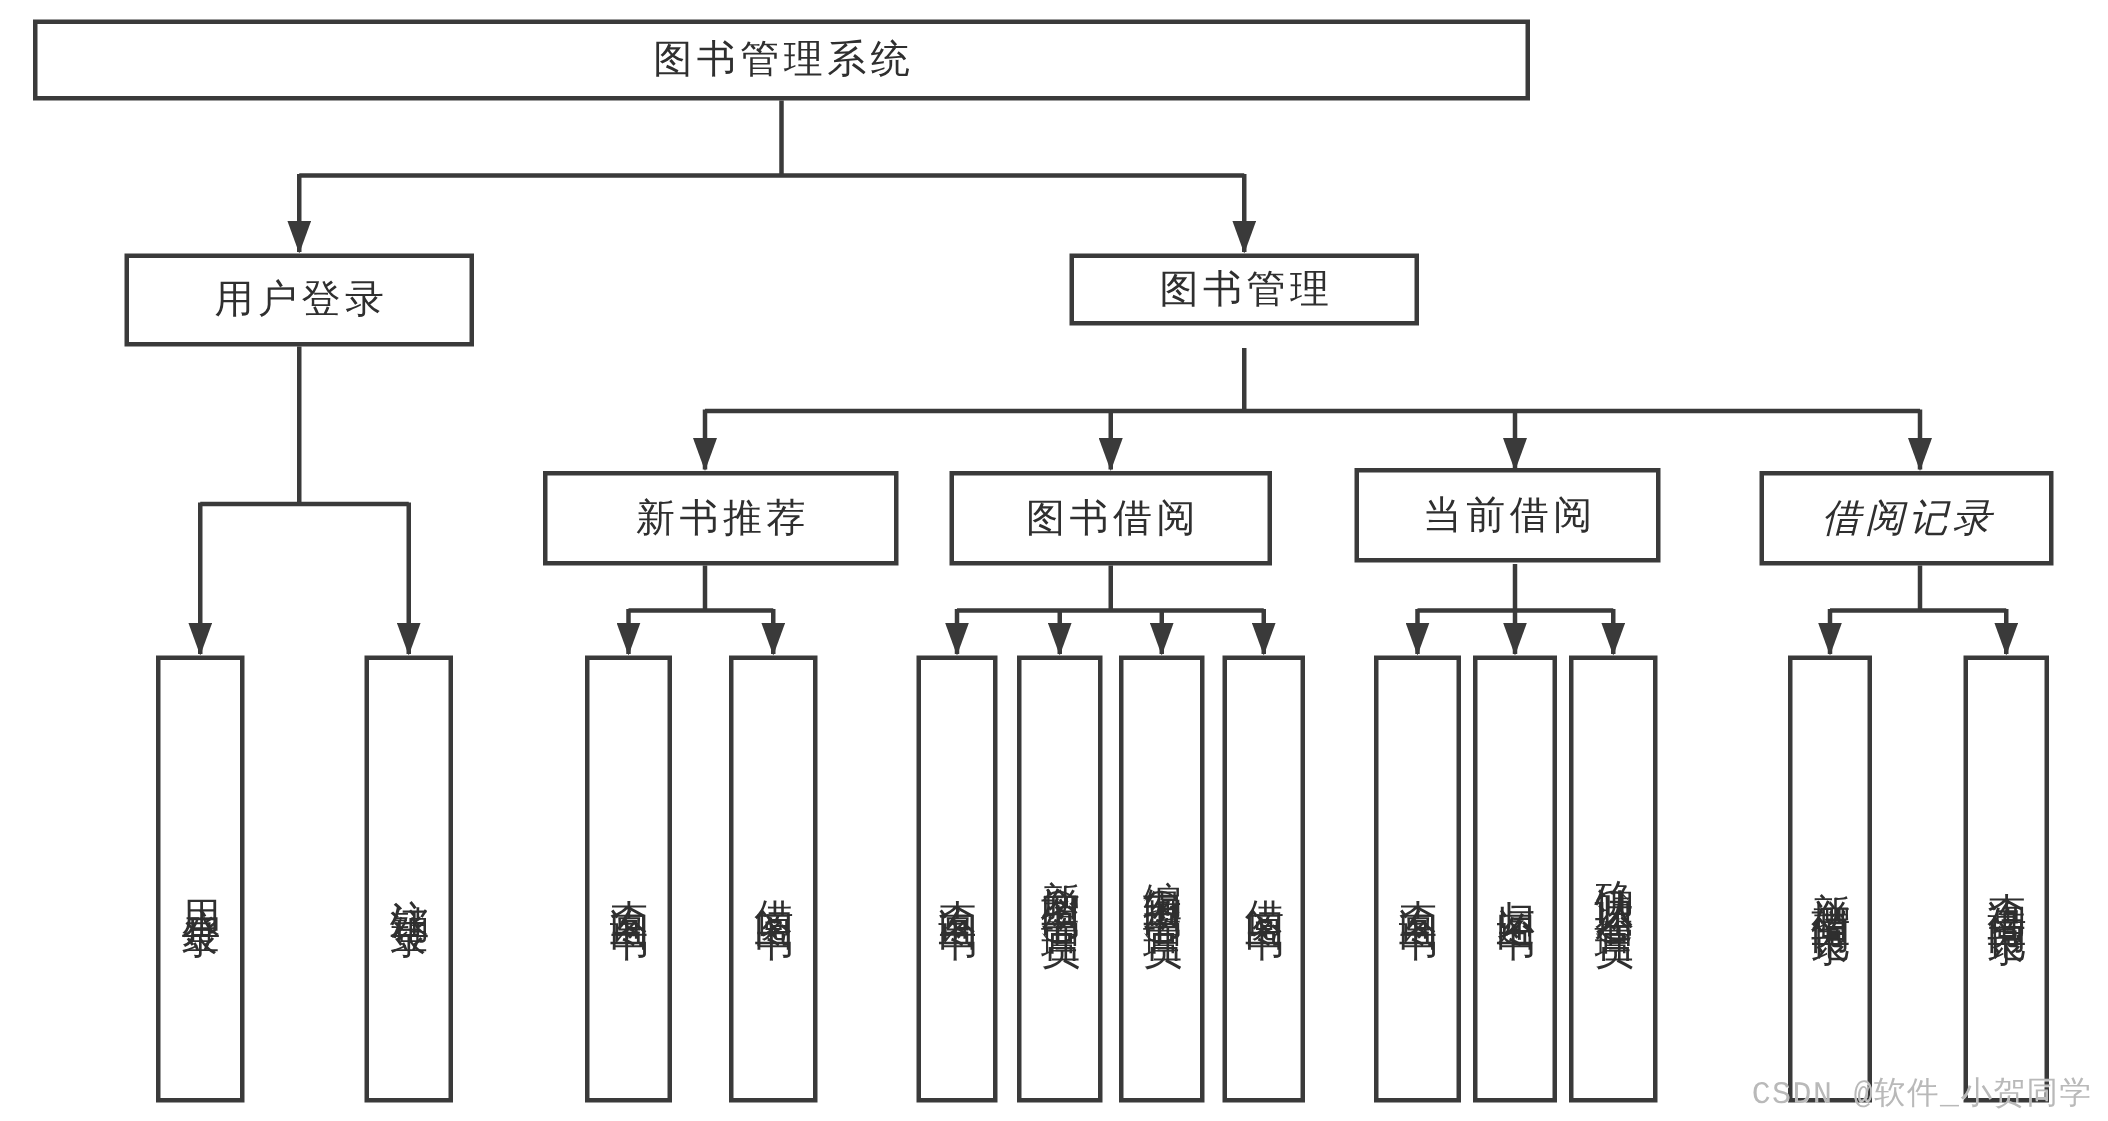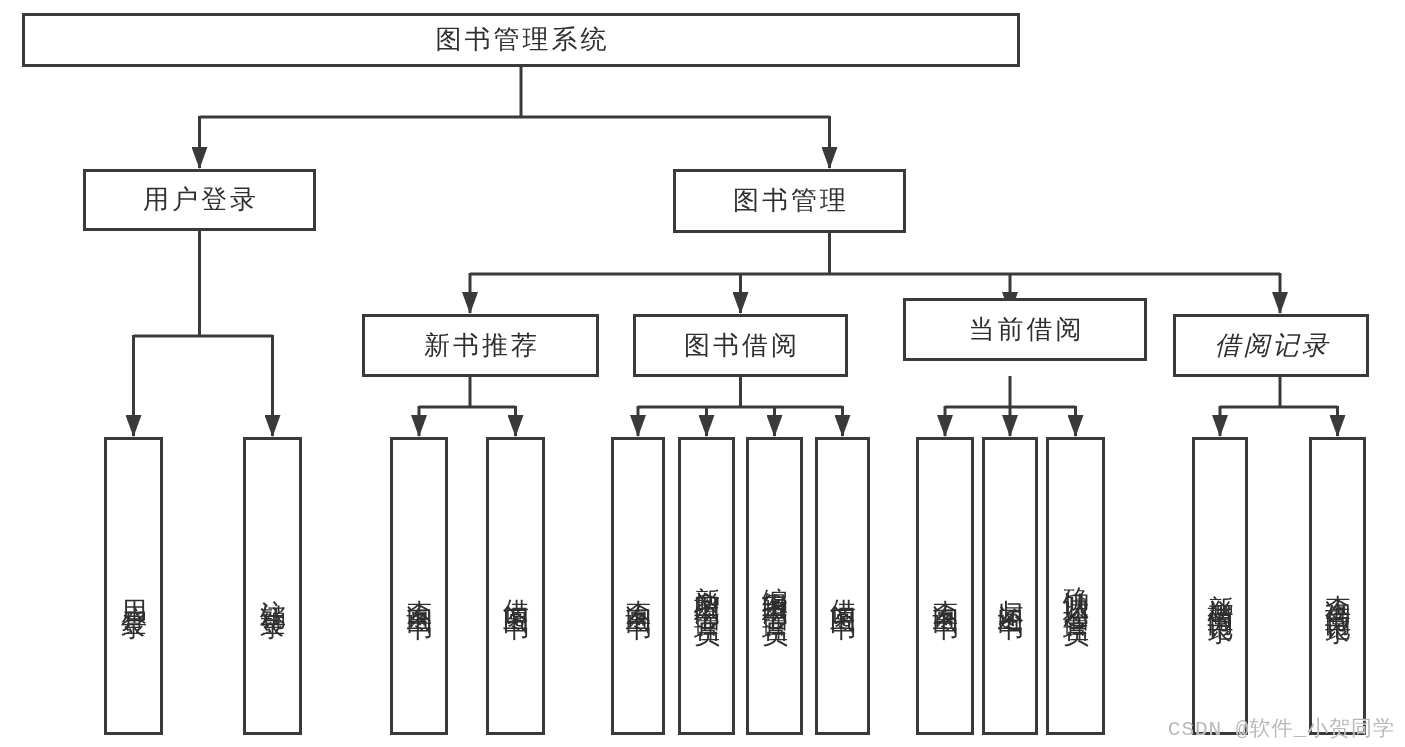--- a/index.html
+++ b/index.html
@@ -99,24 +99,24 @@
         <path d="M1075.5,406 V436" marker-end="url(#arrowhead)"></path>
         <path d="M1280,376 V407"></path>
         <path d="M1220,407 H1337.5"></path>
         <path d="M1220,406 V436" marker-end="url(#arrowhead)"></path>
         <path d="M1337.5,406 V436" marker-end="url(#arrowhead)"></path>
       </g>
   </svg>
   <div id="node-layer">
       <div class="node h-node" style="left: 22px; top: 13px; width: 998px; height: 54px;">图书管理系统</div>
       <div class="node h-node" style="left: 83px; top: 169px; width: 233px; height: 62px;">用户登录</div>
-      <div class="node h-node" style="left: 673px; top: 169px; width: 233px; height: 64px;">图书管理</div>
+      <div class="node h-node" style="left: 713px; top: 169px; width: 233px; height: 48px;">图书管理</div>
       <div class="node h-node" style="left: 362px; top: 314px; width: 237px; height: 63px;">新书推荐</div>
       <div class="node h-node" style="left: 633px; top: 314px; width: 215px; height: 63px;">图书借阅</div>
-      <div class="node h-node" style="left: 903px; top: 298px; width: 244px; height: 63px;">当前借阅</div>
+      <div class="node h-node" style="left: 903px; top: 312px; width: 204px; height: 63px;">当前借阅</div>
       <div class="node h-node" style="left: 1173px; top: 314px; width: 196px; height: 63px; font-style: italic;">借阅记录</div>
       <div class="node v-node" style="left: 104px; top: 437px; width: 59px; height: 298px;">用户登录</div>
       <div class="node v-node" style="left: 243px; top: 437px; width: 59px; height: 298px;">注销登录</div>
       <div class="node v-node" style="left: 390px; top: 437px; width: 58px; height: 298px;">查询图书</div>
       <div class="node v-node" style="left: 486px; top: 437px; width: 59px; height: 298px;">借阅图书</div>
       <div class="node v-node" style="left: 611px; top: 437px; width: 54px; height: 298px;">查询图书</div>
       <div class="node v-node" style="left: 678px; top: 437px; width: 57px; height: 298px;">新增图书（管理员）</div>
       <div class="node v-node" style="left: 746px; top: 437px; width: 57px; height: 298px;">编辑图书（管理员）</div>
       <div class="node v-node" style="left: 815px; top: 437px; width: 55px; height: 298px;">借阅图书</div>
       <div class="node v-node" style="left: 916px; top: 437px; width: 58px; height: 298px;">查询图书</div>

